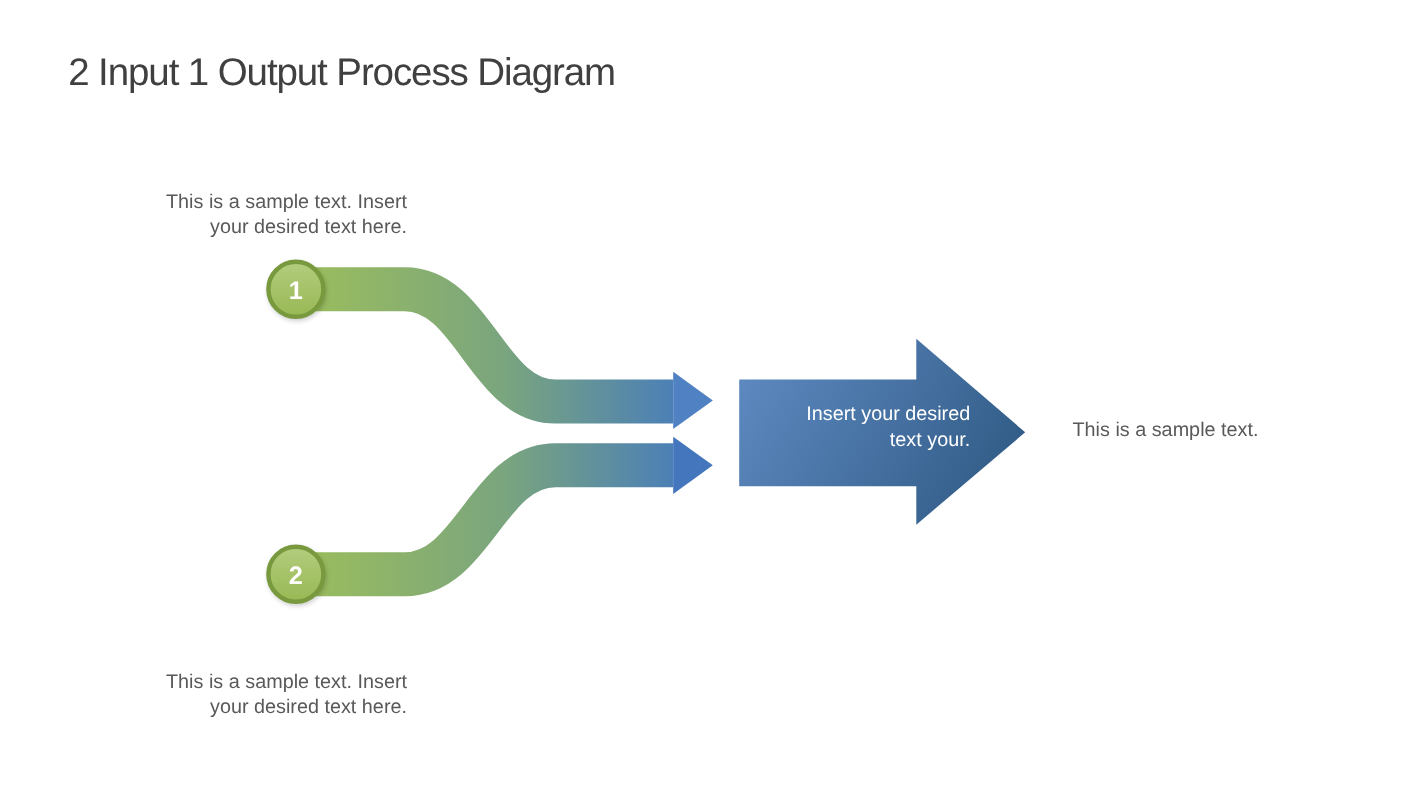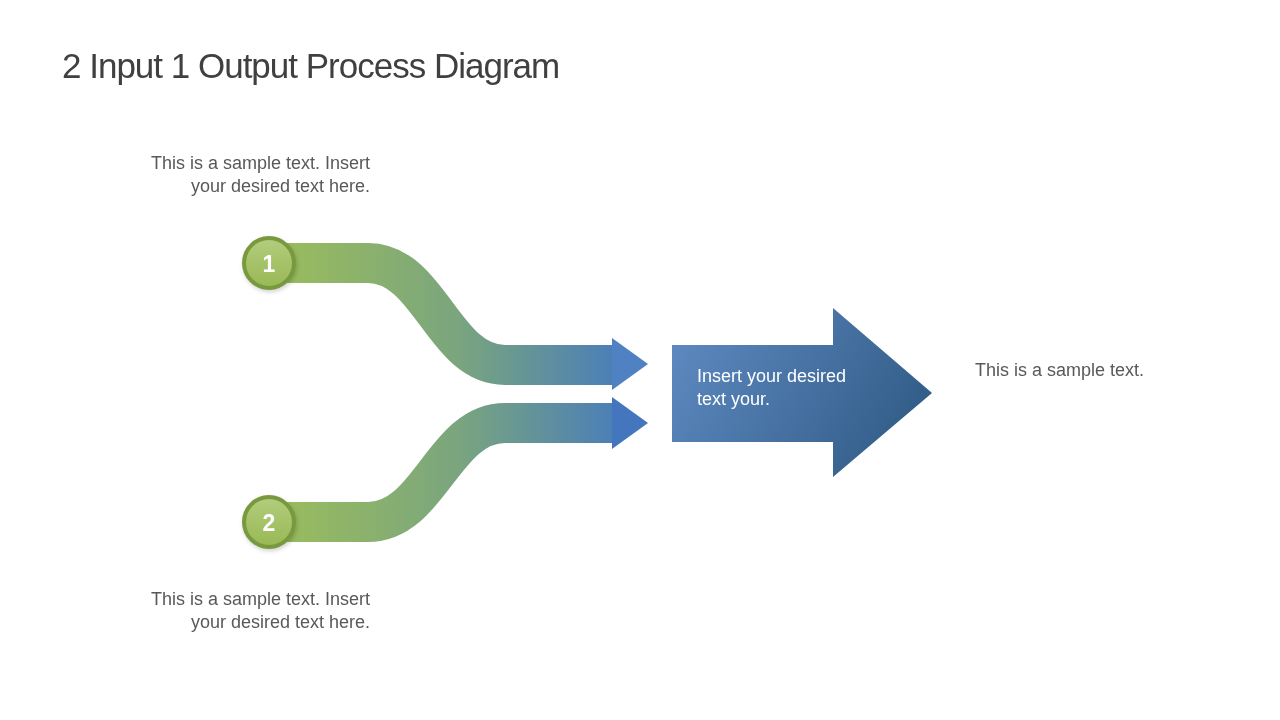--- a/index.html
+++ b/index.html
@@ -24,20 +24,21 @@
     font-weight: 400;
     letter-spacing: -1px;
     color: #404040;
     white-space: nowrap;
   }
   .caption {
     position: absolute;
     font-size: 18px;
     line-height: 23px;
     color: #595959;
+    margin-top: 20px;
   }
   .caption-input-1 {
     left: 120px;
     top: 152px;
     width: 250px;
     text-align: right;
   }
   .caption-input-2 {
     left: 120px;
     top: 588px;
@@ -56,21 +57,21 @@
     left: 0;
     top: 0;
     width: 1280px;
     height: 720px;
   }
   .arrow-label {
     position: absolute;
     left: 697px;
     top: 365px;
     width: 185px;
-    text-align: left;
+    text-align: right;
     font-size: 18px;
     line-height: 23px;
     color: #ffffff;
   }
   .badge-number {
     font-family: "Liberation Sans", sans-serif;
     font-size: 23px;
     font-weight: 700;
     fill: #ffffff;
   }

